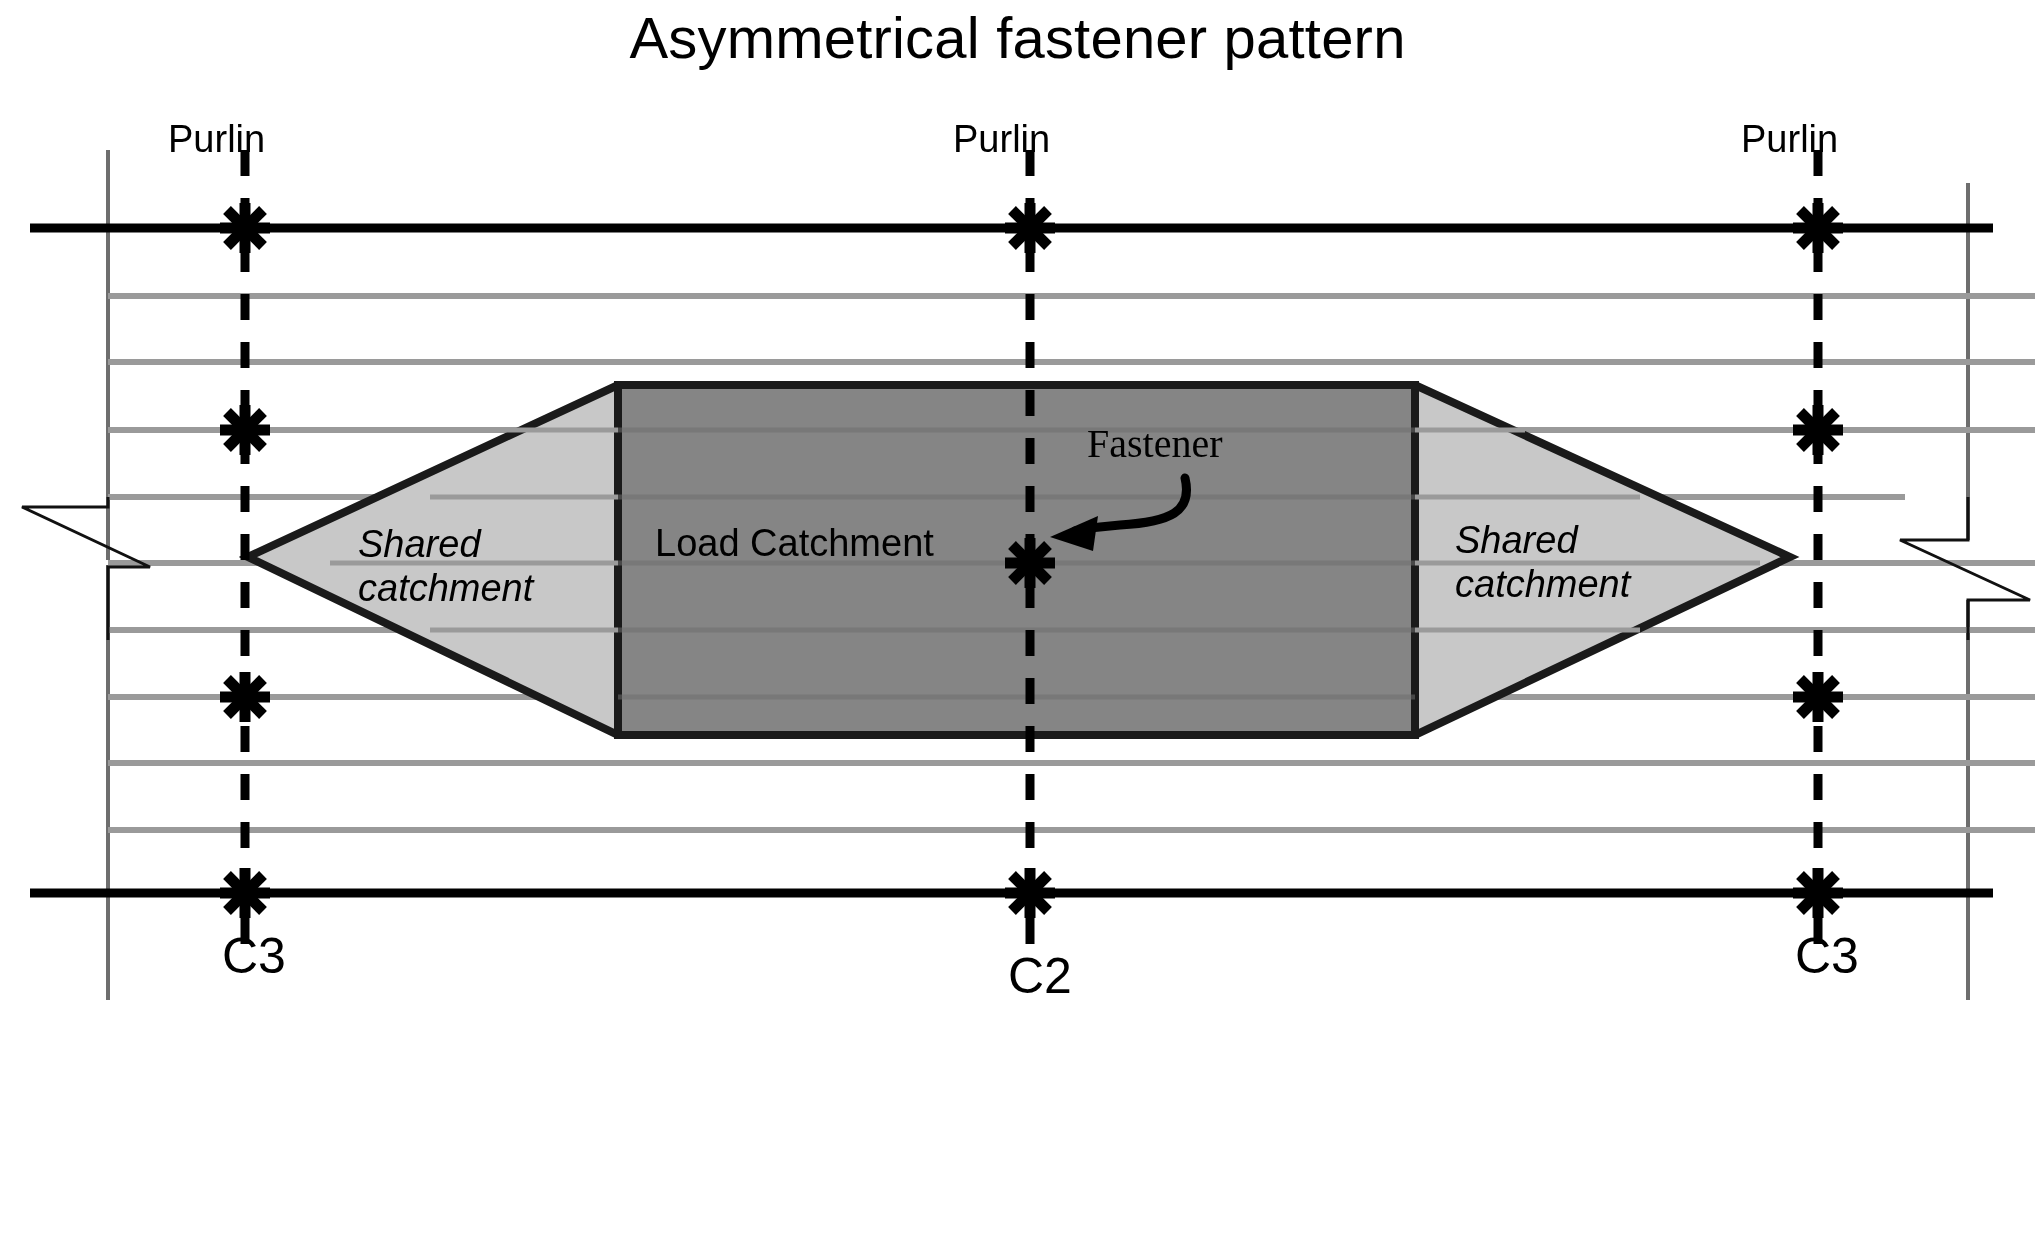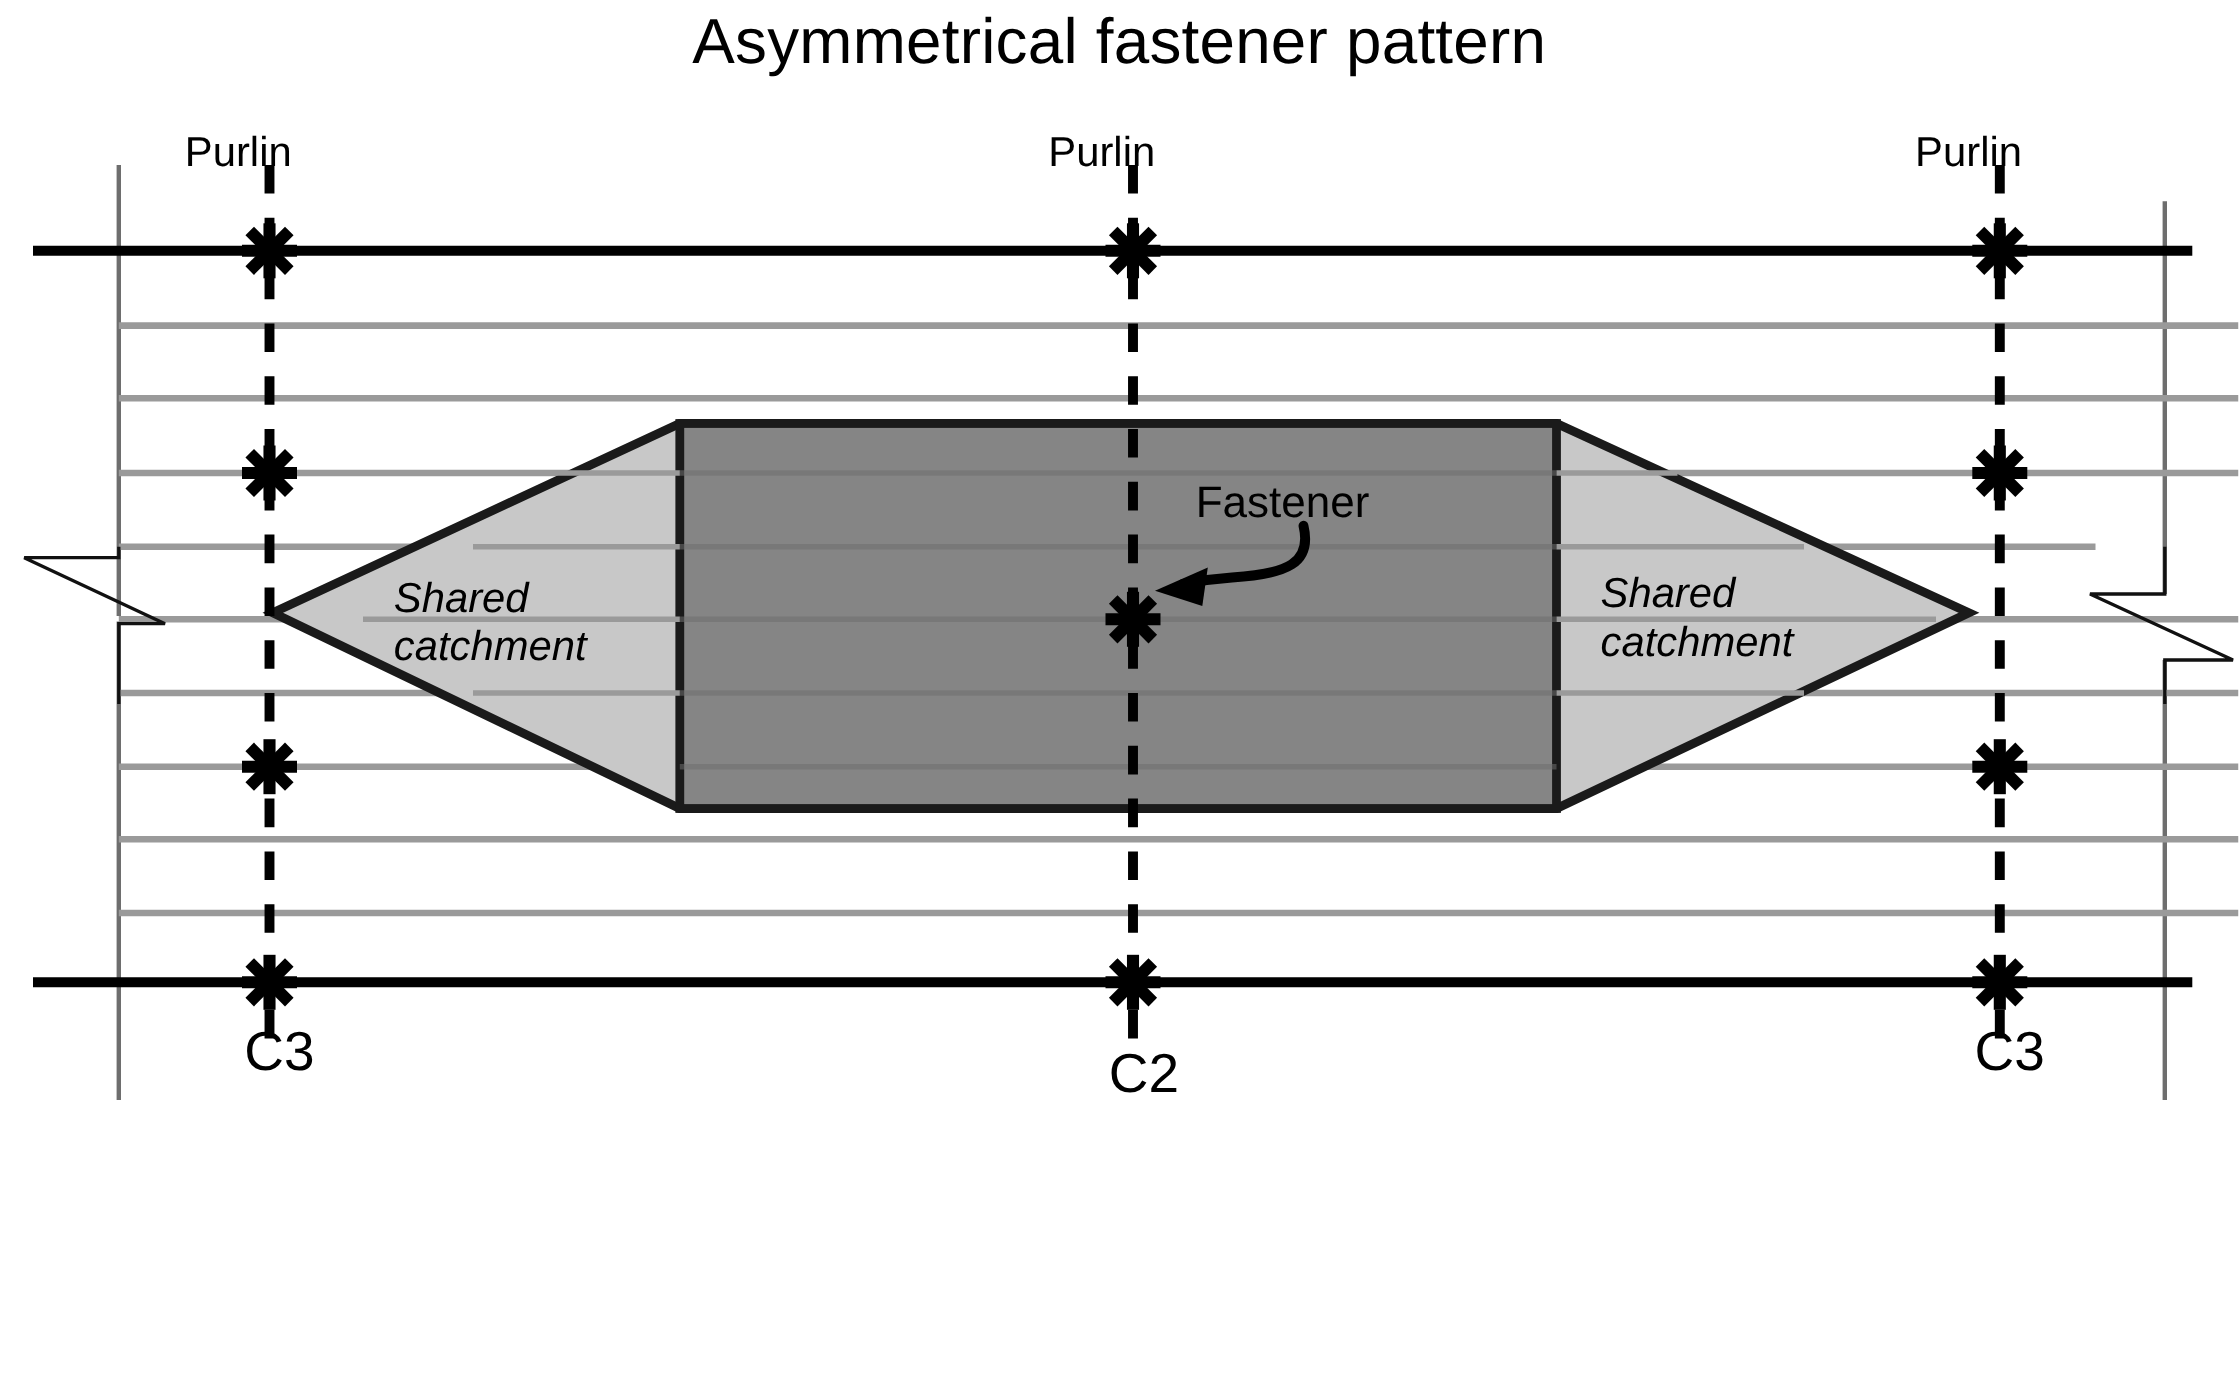--- a/index.html
+++ b/index.html
@@ -144,23 +144,24 @@
       <polygon points="1050,537 1098,516 1093,551" fill="#000"></polygon>
     </g>
   </svg>
 
   <div class="fig-label purlin-label" style="left:168px;top:118px;">Purlin</div>
   <div class="fig-label purlin-label" style="left:953px;top:118px;">Purlin</div>
   <div class="fig-label purlin-label" style="left:1741px;top:118px;">Purlin</div>
 
   <div class="fig-label shared-label" style="left:358px;top:522px;">Shared catchment</div>
 
+  <div class="fig-label catch-label" style="left:655px;top:522px;">Load Catchment</div>
 
   <div class="fig-label shared-label" style="left:1455px;top:518px;">Shared catchment</div>
 
-  <div class="fig-label fastener-label" style="left:1087px;top:435px;">Fastener</div>
+  <div class="fig-label fastener-label" style="left:1087px;top:422px;font-family:Liberation Serif, serif;">Fastener</div>
 
   <div class="fig-label col-label" style="left:222px;top:928px;">C3</div>
   <div class="fig-label col-label" style="left:1008px;top:948px;">C2</div>
   <div class="fig-label col-label" style="left:1795px;top:928px;">C3</div>
 
 
 </div>
 
 </body></html>

